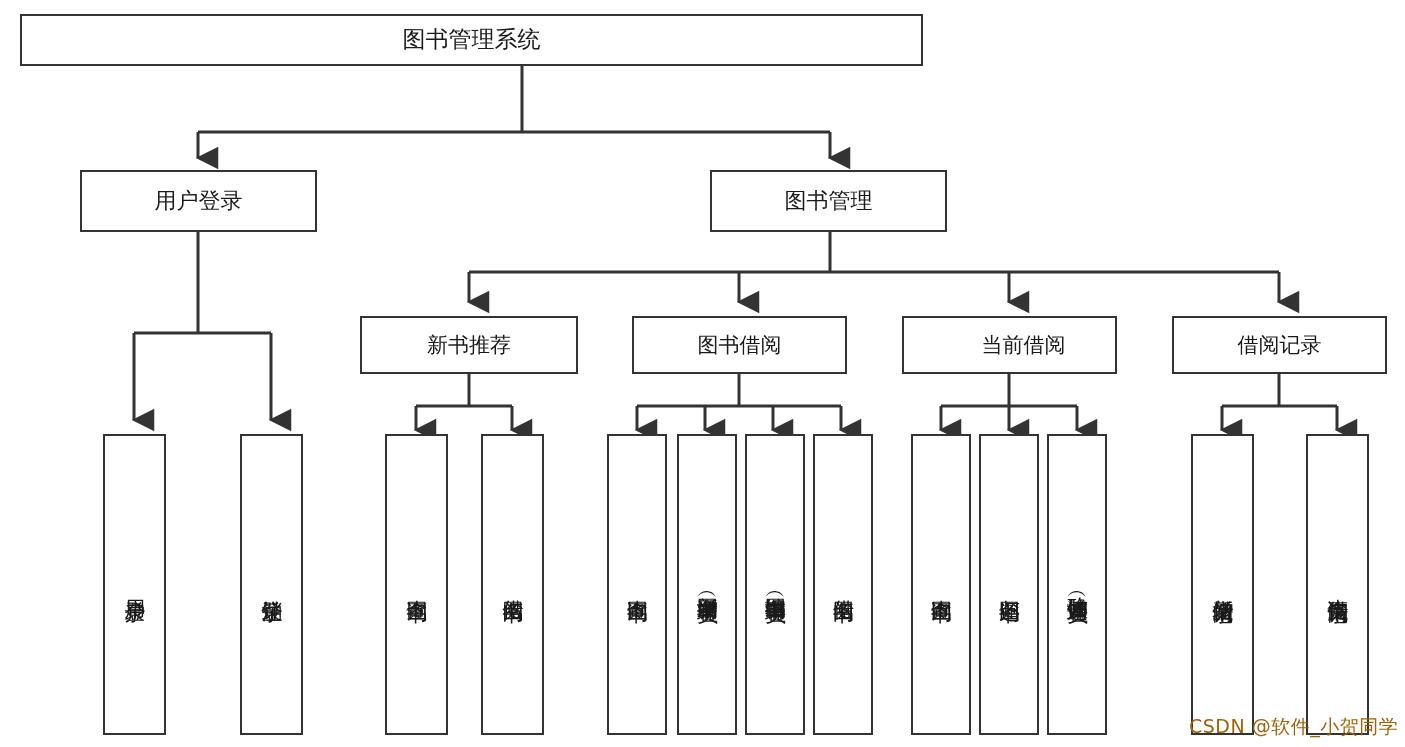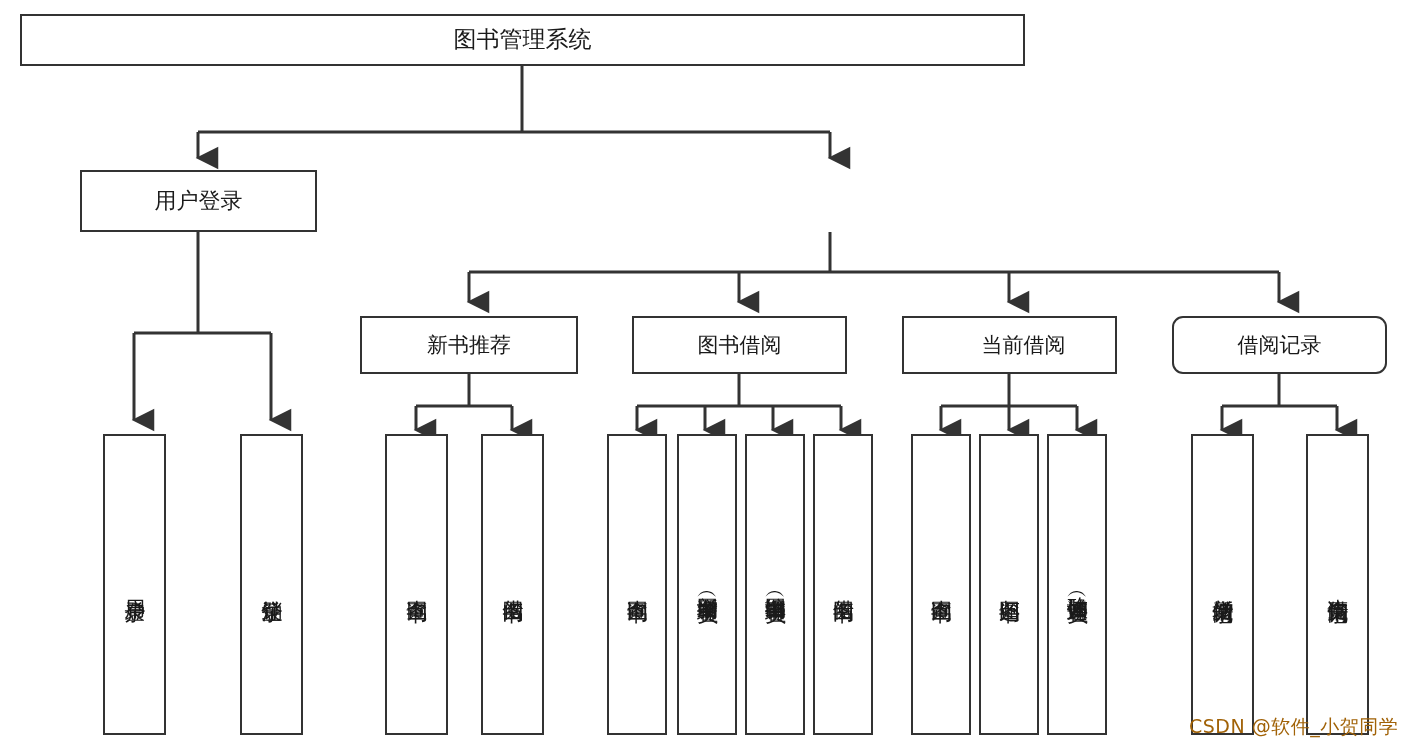--- a/index.html
+++ b/index.html
@@ -117,38 +117,41 @@
       <path d="M 1009 406 L 1009 430" marker-end="url(#arrow)"></path>
       <path d="M 1077 406 L 1077 430" marker-end="url(#arrow)"></path>
 
       <path d="M 1279 374 L 1279 406"></path>
       <path d="M 1222 406 L 1337 406"></path>
       <path d="M 1222 406 L 1222 430" marker-end="url(#arrow)"></path>
       <path d="M 1337 406 L 1337 430" marker-end="url(#arrow)"></path>
     </g>
   </svg>
 
-  <div class="node root" style="left:20px; top:14px; width:1005px; height:52px;">
+  <div class="node root" style="left:20px; top:14px; width:903px; height:52px;">
     <span>图书管理系统</span>
   </div>
 
   <div class="node level2" style="left:80px; top:170px; width:237px; height:62px;">
     <span>用户登录</span>
   </div>
+  <div class="node level2" style="left:710px; top:170px; width:237px; height:62px;">
+    <span>图书管理</span>
+  </div>
 
   <div class="node level3" style="left:360px; top:316px; width:218px; height:58px;">
     <span>新书推荐</span>
   </div>
   <div class="node level3" style="left:632px; top:316px; width:215px; height:58px;">
     <span>图书借阅</span>
   </div>
   <div class="node level3" style="left:902px; top:316px; width:215px; height:58px;padding-left:28px;">
     <span>当前借阅</span>
   </div>
-  <div class="node level3" style="left:1172px; top:316px; width:215px; height:58px;border-radius:11px;">
+  <div class="node level3" style="left:1172px; top:316px; width:215px; height:58px;">
     <span>借阅记录</span>
   </div>
 
   <div class="node leaf" style="left:103px; top:434px; width:63px; height:301px;">
     <span class="vtext">用户登录</span>
   </div>
   <div class="node leaf" style="left:240px; top:434px; width:63px; height:301px;">
     <span class="vtext">注销登录</span>
   </div>
 

